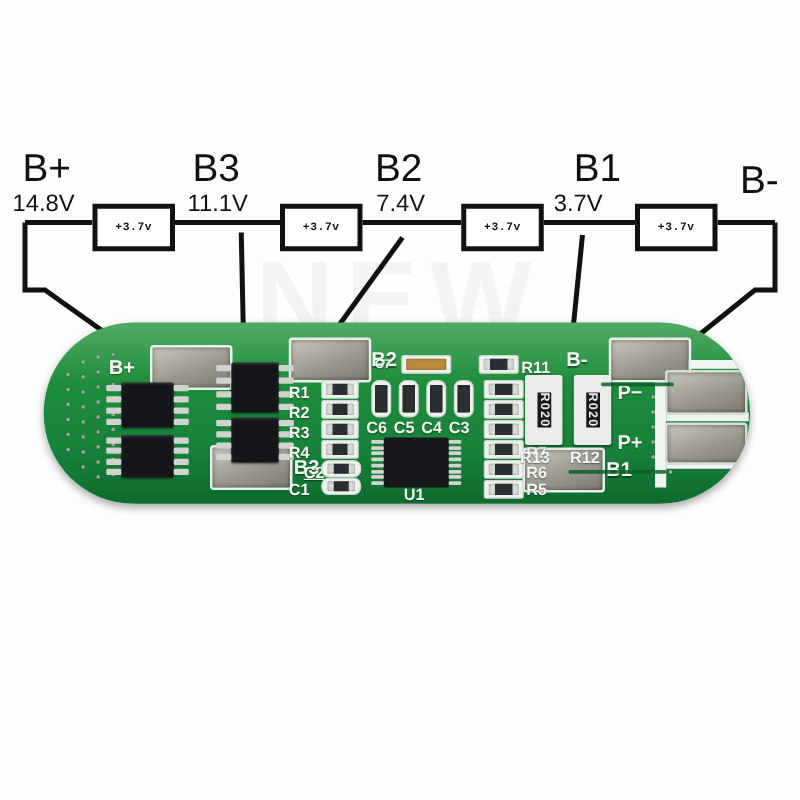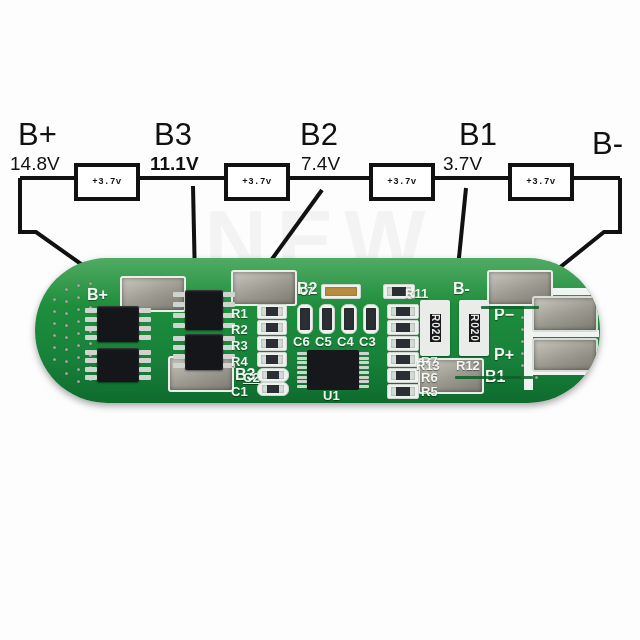--- a/index.html
+++ b/index.html
@@ -162,21 +162,21 @@
     <span>+3.7v</span>
   </div>
   <div class="cellbox" style="left:508px;top:163px;width:58px;height:30px;">
     <span>+3.7v</span>
   </div>
 
   <div class="nodename" style="left:18px;top:117px;">B+</div>
   <div class="nodevolt" style="left:10px;top:153px;">14.8V</div>
 
   <div class="nodename" style="left:154px;top:117px;">B3</div>
-  <div class="nodevolt" style="left:150px;top:153px;font-weight:bold;">11.1V</div>
+  <div class="nodevolt" style="left:150px;top:153px;">11.1V</div>
 
   <div class="nodename" style="left:300px;top:117px;">B2</div>
   <div class="nodevolt" style="left:301px;top:153px;">7.4V</div>
 
   <div class="nodename" style="left:459px;top:117px;">B1</div>
   <div class="nodevolt" style="left:443px;top:153px;">3.7V</div>
 
   <div class="nodename" style="left:592px;top:126px;">B-</div>
 
   <div id="pcb">
@@ -420,21 +420,21 @@
       <i style="width:10px;height:3px"></i>
         <i style="width:10px;height:3px"></i>
     </div>
     <div class="silk" style="left:288px;top:130px;">U1</div>
 
     <div class="rpad" style="left:348px;top:26px;width:30px;height:13px;">
         <span class="smd" style="left:3px;top:2px;width:24px;height:9px;">
           <b></b>
         </span>
       </div>
-    <div class="silk" style="left:370px;top:28px;">R11</div>
+    <div class="silk" style="left:382px;top:28px;">R11</div>
 
     <div class="rpad" style="left:352px;top:46px;width:30px;height:13px;">
         <span class="smd" style="left:3px;top:2px;width:24px;height:9px;">
           <b></b>
         </span>
       </div>
     <div class="silk" style="left:386px;top:48px;">R10</div>
 
     <div class="rpad" style="left:352px;top:62px;width:30px;height:13px;">
         <span class="smd" style="left:3px;top:2px;width:24px;height:9px;">

